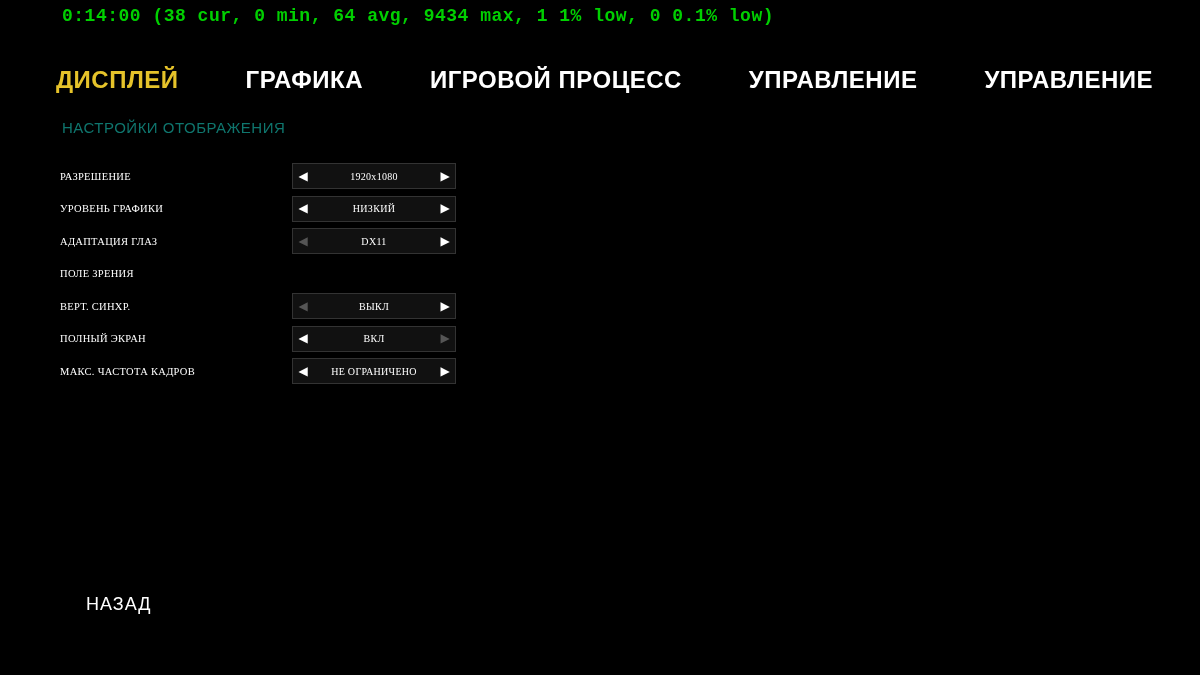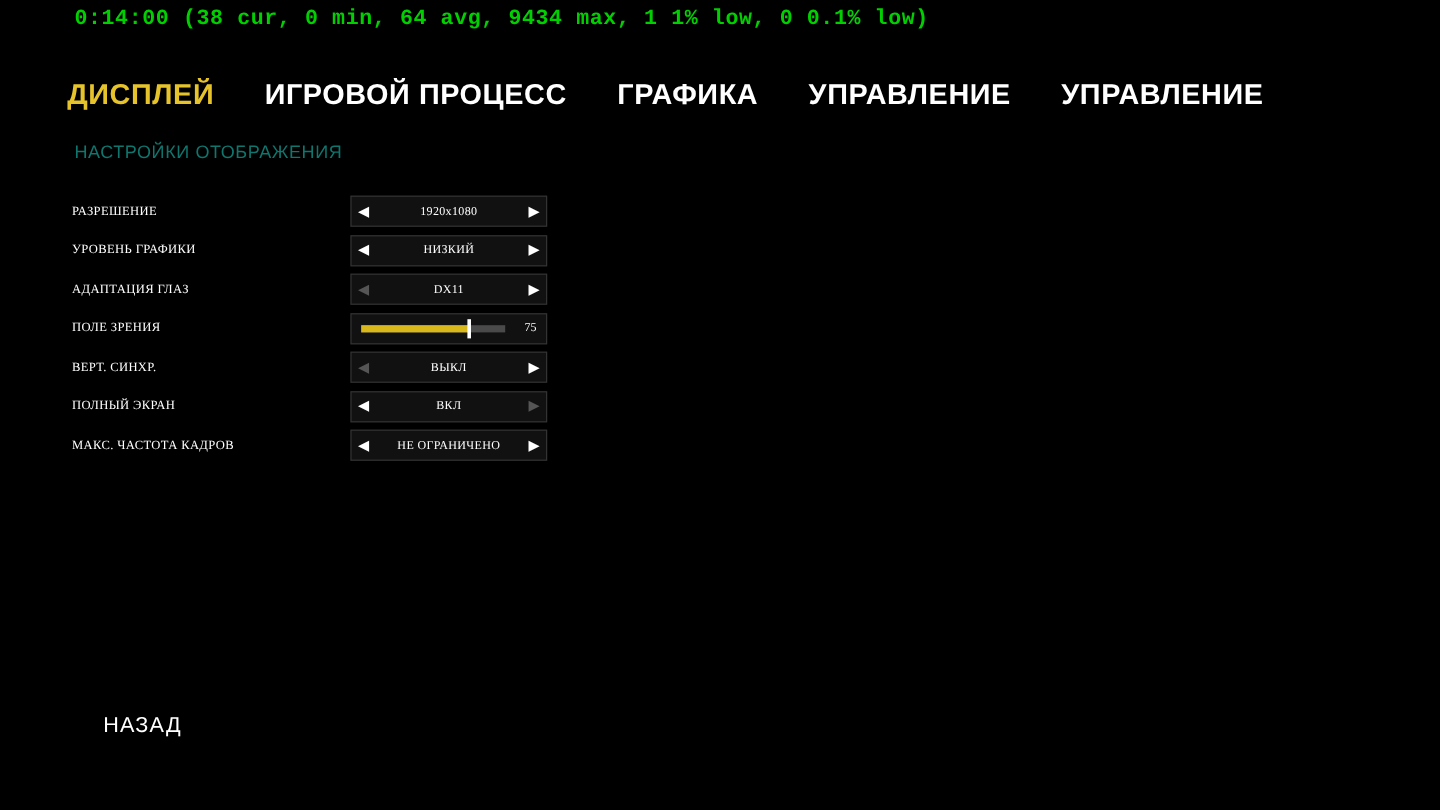--- a/index.html
+++ b/index.html
@@ -21,21 +21,21 @@
     font-weight: bold;
     color: #00d000;
     letter-spacing: 0.5px;
     text-align: center;
   }
   .tabs {
     position: absolute;
     top: 66px;
     left: 56px;
     display: flex;
-    gap: 42px;
+    gap: 67px;
   }
   .tab {
     font-size: 24px;
     font-weight: 600;
     letter-spacing: 0.5px;
     color: #fff;
     cursor: pointer;
   }
   .tab.active { color: #e6c32a; }
   .section-title {
@@ -138,22 +138,22 @@
     cursor: pointer;
   }
 </style>
 </head>
 <body>
 
 <div class="fps-overlay">0:14:00 (38 cur, 0 min, 64 avg, 9434 max, 1 1% low, 0 0.1% low)</div>
 
 <div class="tabs">
   <div class="tab active">ДИСПЛЕЙ</div>
+  <div class="tab">ГРАФИКА</div>
   <div class="tab">ИГРОВОЙ ПРОЦЕСС</div>
-  <div class="tab">ГРАФИКА</div>
   <div class="tab">УПРАВЛЕНИЕ</div>
   <div class="tab">УПРАВЛЕНИЕ</div>
 </div>
 
 <div class="section-title">НАСТРОЙКИ ОТОБРАЖЕНИЯ</div>
 
 <div class="settings" id="settings-list">
     <div class="row">
       <div class="row-label">РАЗРЕШЕНИЕ</div>
       <div class="selector">
@@ -173,27 +173,20 @@
     <div class="row">
       <div class="row-label">АДАПТАЦИЯ ГЛАЗ</div>
       <div class="selector">
         <div class="arrow dim">◀</div>
         <div class="selector-value">DX11</div>
         <div class="arrow">▶</div>
       </div>
     </div>
     <div class="row">
       <div class="row-label">ПОЛЕ ЗРЕНИЯ</div>
-      <div class="slider-box">
-        <div class="slider-track">
-          <div class="slider-fill" style="width: 75%;"></div>
-          <div class="slider-handle" style="left: 75%;"></div>
-        </div>
-        <div class="slider-value">75</div>
-      </div>
     </div>
     <div class="row">
       <div class="row-label">ВЕРТ. СИНХР.</div>
       <div class="selector">
         <div class="arrow dim">◀</div>
         <div class="selector-value">ВЫКЛ</div>
         <div class="arrow">▶</div>
       </div>
     </div>
     <div class="row">

